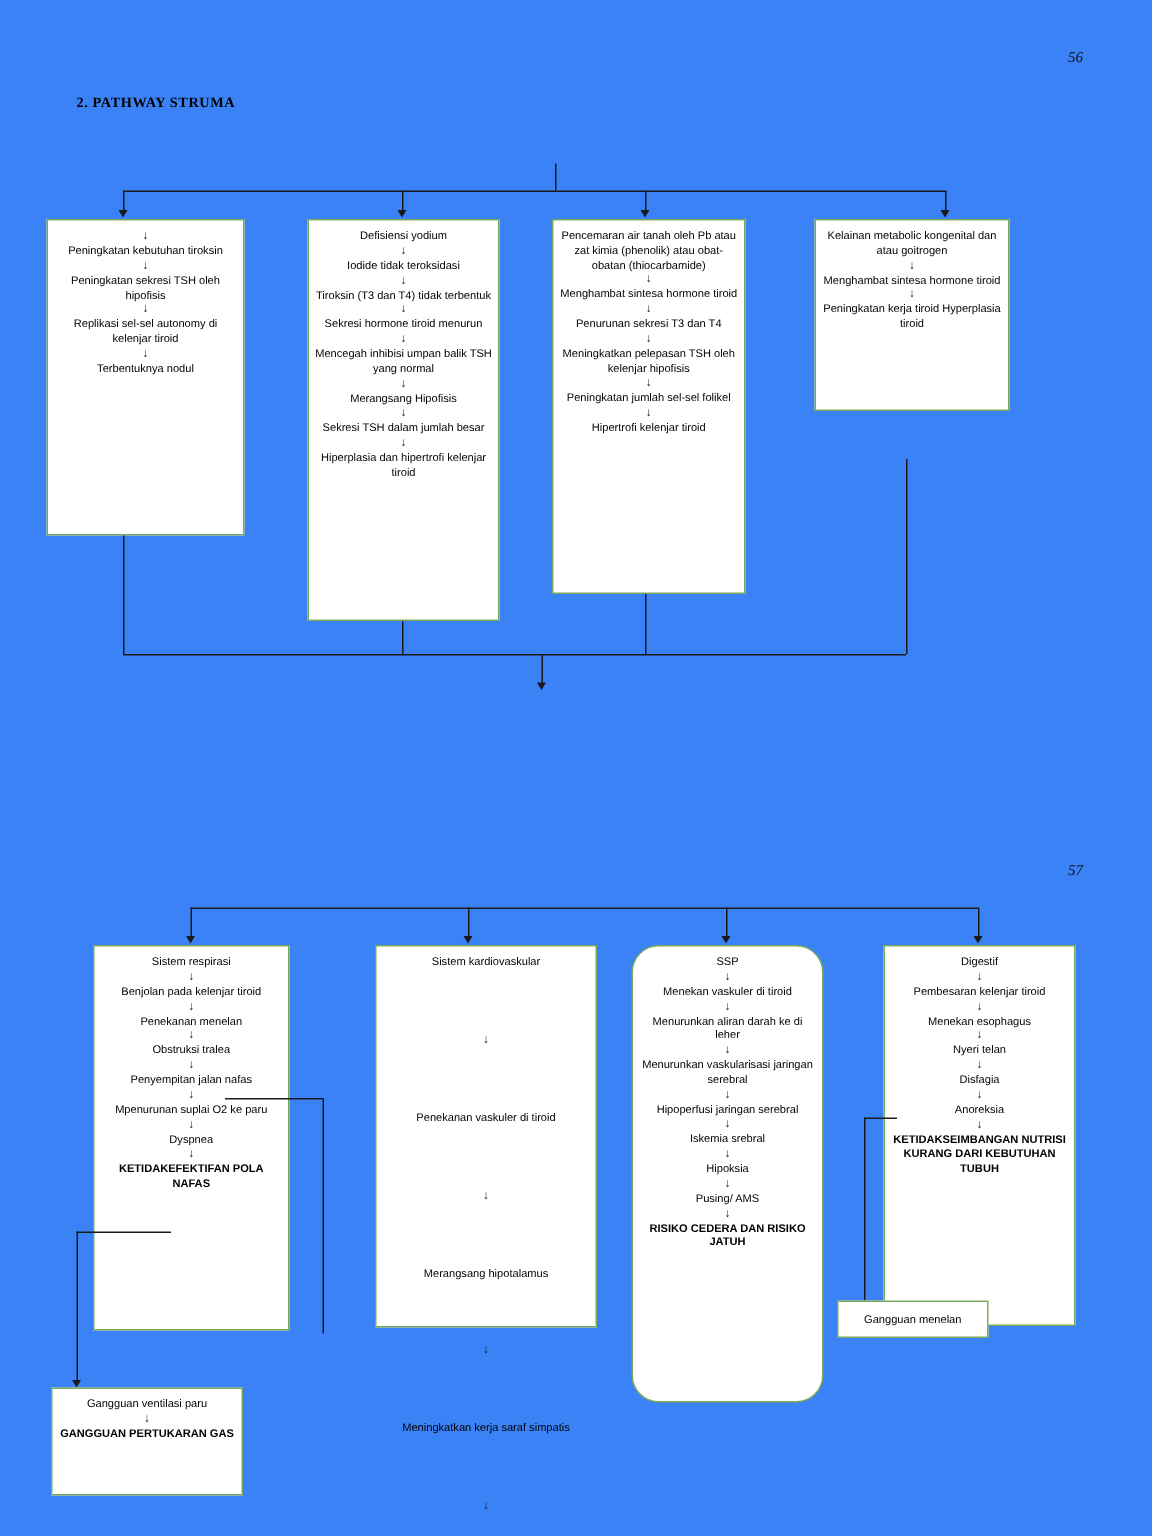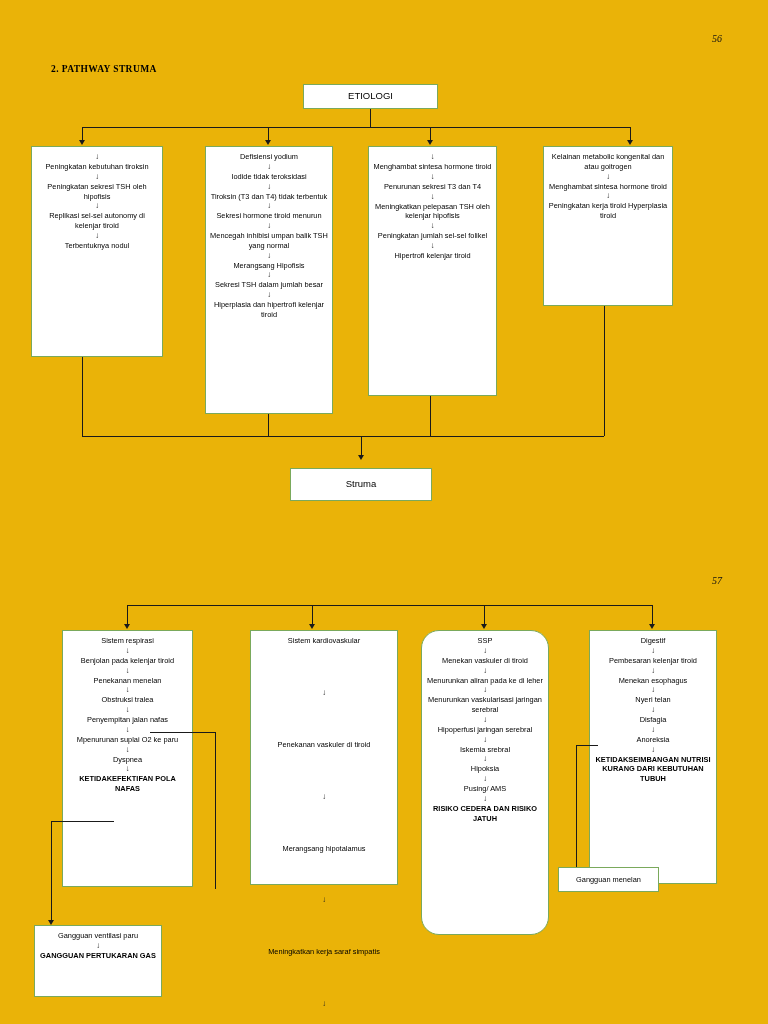--- a/index.html
+++ b/index.html
@@ -10,21 +10,21 @@
   }
   body {
     font-family: "Liberation Sans", sans-serif;
     color: #000000;
   }
   #page {
     position: relative;
     width: 768px;
     height: 1024px;
     overflow: hidden;
-    background: #eab308;
+    background: #3b82f6;
   }
   .pagenum {
     position: absolute;
     font-family: "Liberation Serif", serif;
     font-style: italic;
     font-size: 10px;
     color: #111;
   }
   .section-title {
     position: absolute;
@@ -93,23 +93,20 @@
 </style>
 </head>
 <body>
 
 <div id="page">
 
   <div class="pagenum" style="left:712px; top:33px;">56</div>
 
   <div class="section-title" style="left:51px; top:64px;">2. PATHWAY STRUMA</div>
 
-  <div class="box center-v" style="left:303px; top:84px; width:135px; height:25px;">
-    <div class="step big">ETIOLOGI</div>
-  </div>
 
   <div class="ln-v" style="left:370px; top:109px; height:18px;"></div>
   <div class="ln-h" style="left:82px; top:127px; width:548px;"></div>
   <div class="ln-v" style="left:82px;  top:127px; height:14px;"></div>
   <div class="ln-v" style="left:268px; top:127px; height:14px;"></div>
   <div class="ln-v" style="left:430px; top:127px; height:14px;"></div>
   <div class="ln-v" style="left:630px; top:127px; height:14px;"></div>
   <div class="arrowhead" style="left:79px;  top:140px;"></div>
   <div class="arrowhead" style="left:265px; top:140px;"></div>
   <div class="arrowhead" style="left:427px; top:140px;"></div>
@@ -136,50 +133,48 @@
       <div class="arrow-down">↓</div>
       <div class="step">Mencegah inhibisi umpan balik TSH yang normal</div>
       <div class="arrow-down">↓</div>
       <div class="step">Merangsang Hipofisis</div>
       <div class="arrow-down">↓</div>
       <div class="step">Sekresi TSH dalam jumlah besar</div>
       <div class="arrow-down">↓</div>
       <div class="step">Hiperplasia dan hipertrofi kelenjar tiroid</div>
     </div>
   <div class="box" id="tb2" style="left:368px; top:146px; width:129px; height:250px;">
+      <div class="step">Pencemaran air tanah oleh Pb atau zat kimia (phenolik) atau obat-obatan (thiocarbamide)</div>
       <div class="arrow-down">↓</div>
       <div class="step">Menghambat sintesa hormone tiroid</div>
       <div class="arrow-down">↓</div>
       <div class="step">Penurunan sekresi T3 dan T4</div>
       <div class="arrow-down">↓</div>
       <div class="step">Meningkatkan pelepasan TSH oleh kelenjar hipofisis</div>
       <div class="arrow-down">↓</div>
       <div class="step">Peningkatan jumlah sel-sel folikel</div>
       <div class="arrow-down">↓</div>
       <div class="step">Hipertrofi kelenjar tiroid</div>
     </div>
-  <div class="box" id="tb3" style="left:543px; top:146px; width:130px; height:160px;">
+  <div class="box" id="tb3" style="left:543px; top:146px; width:130px; height:128px;">
       <div class="step">Kelainan metabolic kongenital dan atau goitrogen</div>
       <div class="arrow-down">↓</div>
       <div class="step">Menghambat sintesa hormone tiroid</div>
       <div class="arrow-down">↓</div>
       <div class="step">Peningkatan kerja tiroid Hyperplasia tiroid</div>
     </div>
 
   <div class="ln-v" style="left:82px;  top:357px; height:79px;"></div>
   <div class="ln-v" style="left:268px; top:414px; height:22px;"></div>
   <div class="ln-v" style="left:430px; top:396px; height:40px;"></div>
   <div class="ln-v" style="left:604px; top:306px; height:130px;"></div>
   <div class="ln-h" style="left:82px;  top:436px; width:522px;"></div>
   <div class="ln-v" style="left:361px; top:436px; height:20px;"></div>
   <div class="arrowhead" style="left:358px; top:455px;"></div>
 
-  <div class="box center-v" style="left:290px; top:468px; width:142px; height:33px;">
-    <div class="step big">Struma</div>
-  </div>
 
   <div class="pagenum" style="left:712px; top:575px;">57</div>
 
   <div class="ln-h" style="left:127px; top:605px; width:525px;"></div>
   <div class="ln-v" style="left:127px; top:605px; height:20px;"></div>
   <div class="ln-v" style="left:312px; top:605px; height:20px;"></div>
   <div class="ln-v" style="left:484px; top:605px; height:20px;"></div>
   <div class="ln-v" style="left:652px; top:605px; height:20px;"></div>
   <div class="arrowhead" style="left:124px; top:624px;"></div>
   <div class="arrowhead" style="left:309px; top:624px;"></div>
@@ -215,21 +210,21 @@
       <div class="step">Meningkatkan kontraksi jantung</div>
       <div class="arrow-down">↓</div>
       <div class="step">Takikardi</div>
       <div class="arrow-down">↓</div>
     </div>
   <div class="box" id="bb2" style="left:421px; top:630px; width:128px; height:305px;border-radius:18px;">
       <div class="step">SSP</div>
       <div class="arrow-down">↓</div>
       <div class="step">Menekan vaskuler di tiroid</div>
       <div class="arrow-down">↓</div>
-      <div class="step">Menurunkan aliran pada ke di leher</div>
+      <div class="step">Menurunkan aliran darah ke di leher</div>
       <div class="arrow-down">↓</div>
       <div class="step">Menurunkan vaskularisasi jaringan serebral</div>
       <div class="arrow-down">↓</div>
       <div class="step">Hipoperfusi jaringan serebral</div>
       <div class="arrow-down">↓</div>
       <div class="step">Iskemia srebral</div>
       <div class="arrow-down">↓</div>
       <div class="step">Hipoksia</div>
       <div class="arrow-down">↓</div>
       <div class="step">Pusing/ AMS</div>

